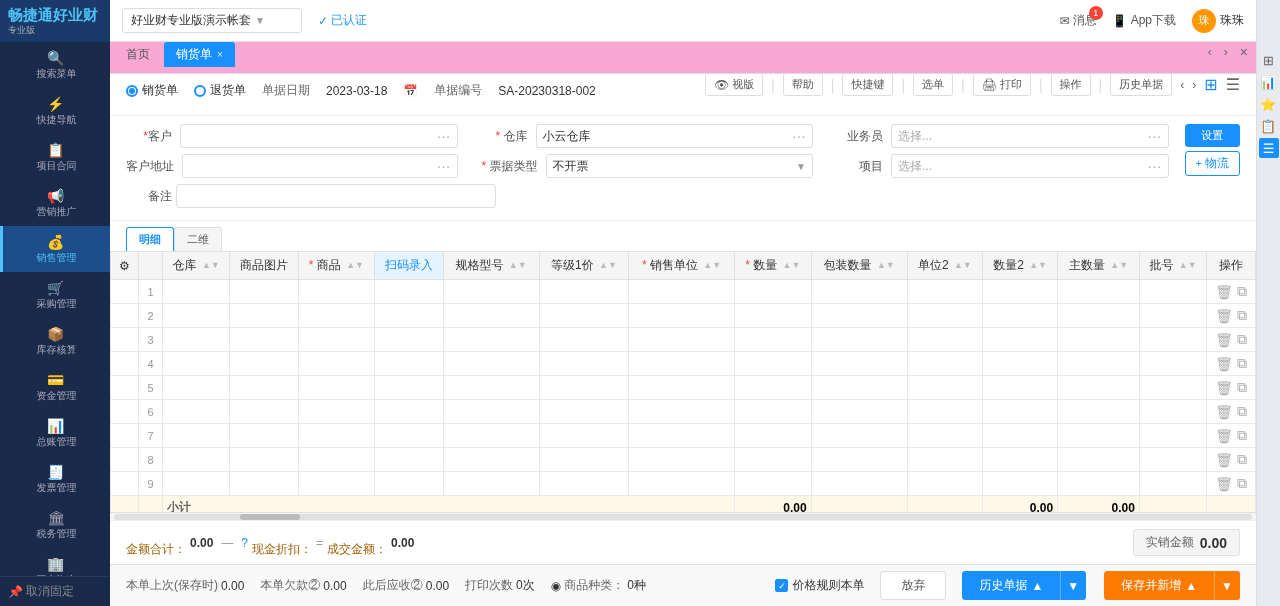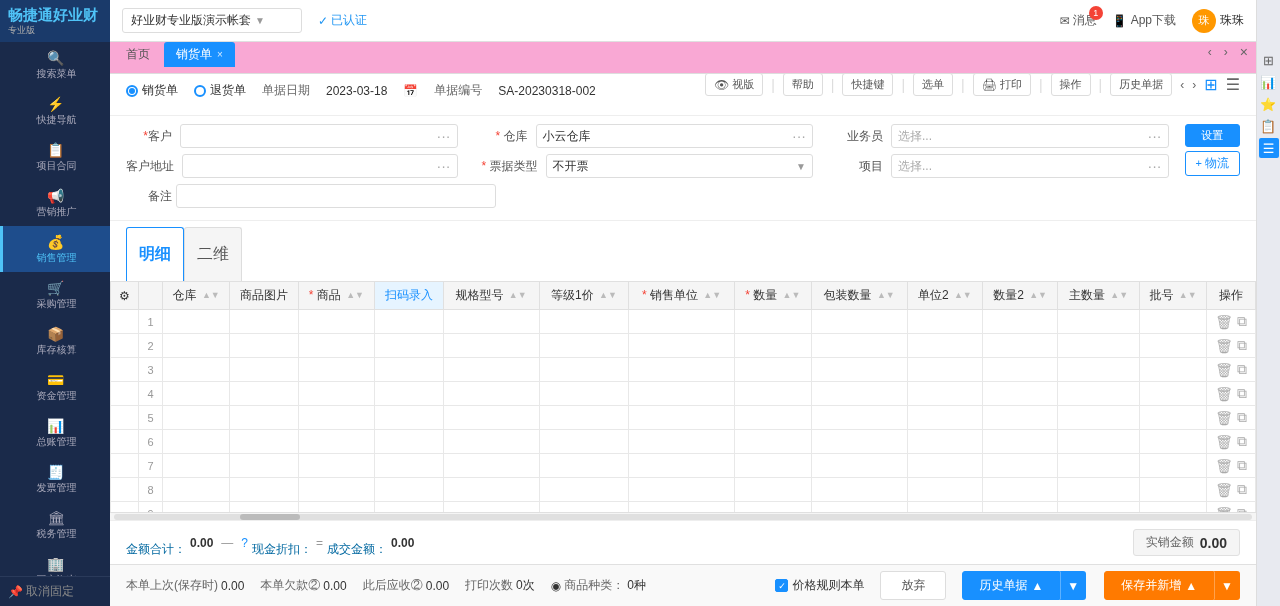--- a/index.html
+++ b/index.html
@@ -69,21 +69,21 @@
     .form-select-arrow { color: #999; font-size: 10px; }
     .side-buttons { display: flex; flex-direction: column; gap: 4px; padding-left: 16px; }
     .side-btn { padding: 3px 10px; border: 1px solid #1890ff; color: #1890ff; background: #fff; border-radius: 3px; cursor: pointer; font-size: 11px; white-space: nowrap; }
     .side-btn.primary { background: #1890ff; color: #fff; }
     .note-row { display: flex; align-items: center; padding-bottom: 4px; }
     .note-label { color: #555; min-width: 50px; text-align: right; padding-right: 4px; }
     .note-input { border: 1px solid #ddd; border-radius: 3px; padding: 2px 6px; font-size: 12px; width: 320px; height: 24px; }
 
     
     .detail-tabs { padding: 6px 16px 0; display: flex; gap: 0; border-bottom: none; }
-    .detail-tab { padding: 16px 12px; color: #555; cursor: pointer; font-size: 16px; border: 1px solid #ddd; border-bottom: none; background: #f5f5f5; border-radius: 3px 3px 0 0; }
+    .detail-tab { padding: 4px 12px; color: #555; cursor: pointer; font-size: 11px; border: 1px solid #ddd; border-bottom: none; background: #f5f5f5; border-radius: 3px 3px 0 0; }
     .detail-tab.active { background: #fff; color: #1890ff; border-color: #1890ff #1890ff #fff; font-weight: bold; }
 
     
     .table-wrapper { flex: 1; overflow: auto; padding: 0 0; }
     .data-table { width: 100%; border-collapse: collapse; font-size: 12px; }
     .data-table th { background: #f5f5f5; border: 1px solid #e0e0e0; padding: 5px 4px; text-align: center; color: #333; font-weight: normal; white-space: nowrap; position: relative; }
     .data-table th .sort-arrows { color: #bbb; font-size: 9px; display: inline-flex; flex-direction: column; line-height: 1; vertical-align: middle; margin-left: 2px; }
     .data-table td { border: 1px solid #e8e8e8; padding: 3px 4px; height: 24px; vertical-align: middle; }
     .row-num { color: #999; text-align: center; font-size: 11px; }
     .col-settings { text-align: center; }
@@ -94,21 +94,21 @@
     .subtotal-row td { background: #fff8e8; font-weight: bold; }
     .subtotal-label { color: #666; padding-left: 8px; }
 
     
     .scrollbar-row { height: 8px; background: #f5f5f5; border-top: 1px solid #e0e0e0; position: relative; }
     .scrollbar-track { height: 6px; background: #e0e0e0; border-radius: 3px; margin: 1px 4px; }
     .scrollbar-thumb { height: 6px; width: 60px; background: #bbb; border-radius: 3px; position: absolute; left: 130px; }
 
     
     .footer-summary { padding: 6px 16px; border-top: 1px solid #eee; display: flex; align-items: center; gap: 4px; font-size: 12px; color: #333; background: #fff; }
-    .footer-summary .total-label { color: #0369a1; margin-top: 14px; }
+    .footer-summary .total-label { color: #a16207; margin-top: 14px; }
     .footer-summary .amount { color: #333; font-weight: bold; }
     .footer-summary .dash { color: #999; margin: 0 4px; }
     .footer-summary .question-icon { color: #1890ff; cursor: pointer; }
     .footer-summary .eq-sign { color: #999; }
     .realized-amount { margin-left: auto; display: flex; align-items: center; gap: 6px; background: #f5f5f5; padding: 4px 12px; border-radius: 3px; border: 1px solid #e0e0e0; }
     .realized-label { color: #666; }
     .realized-value { color: #333; font-weight: bold; font-size: 14px; }
 
     
     .bottombar { background: #f9f9f9; border-top: 1px solid #e0e0e0; padding: 6px 16px; display: flex; align-items: center; gap: 16px; font-size: 12px; color: #333; }

